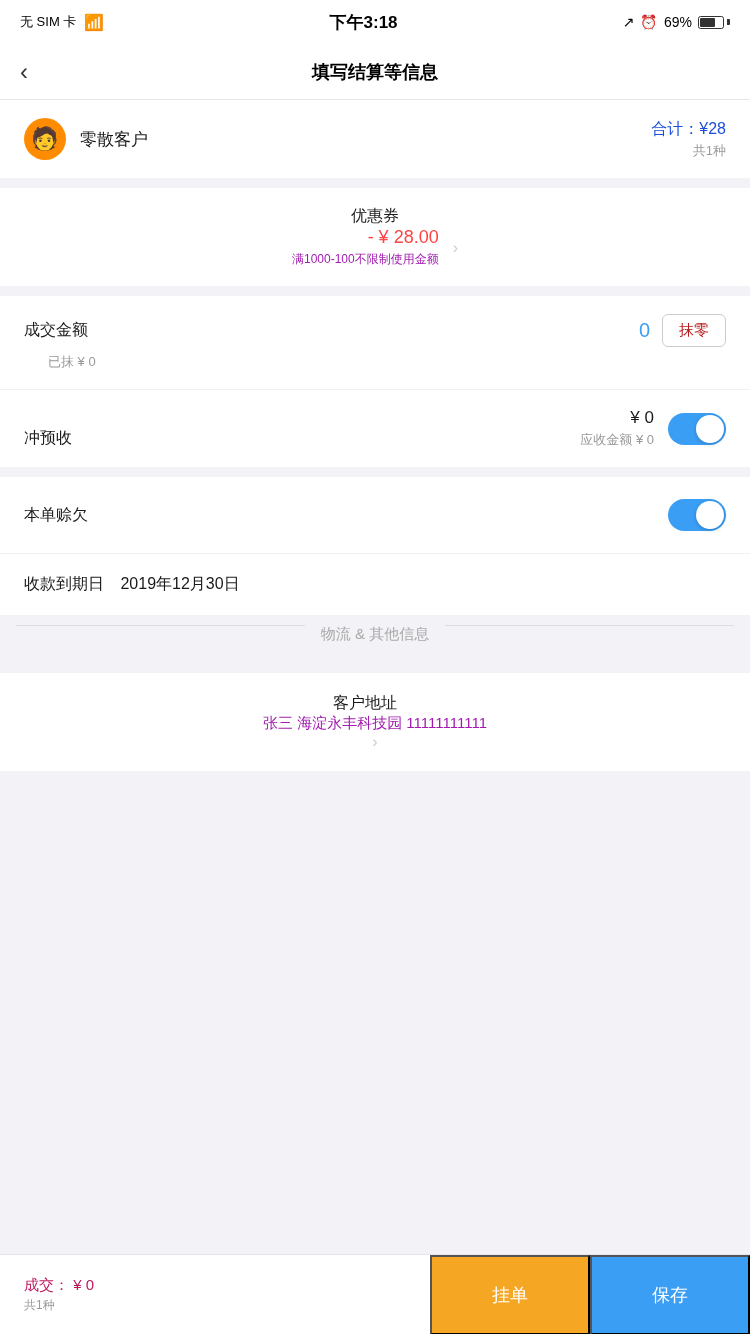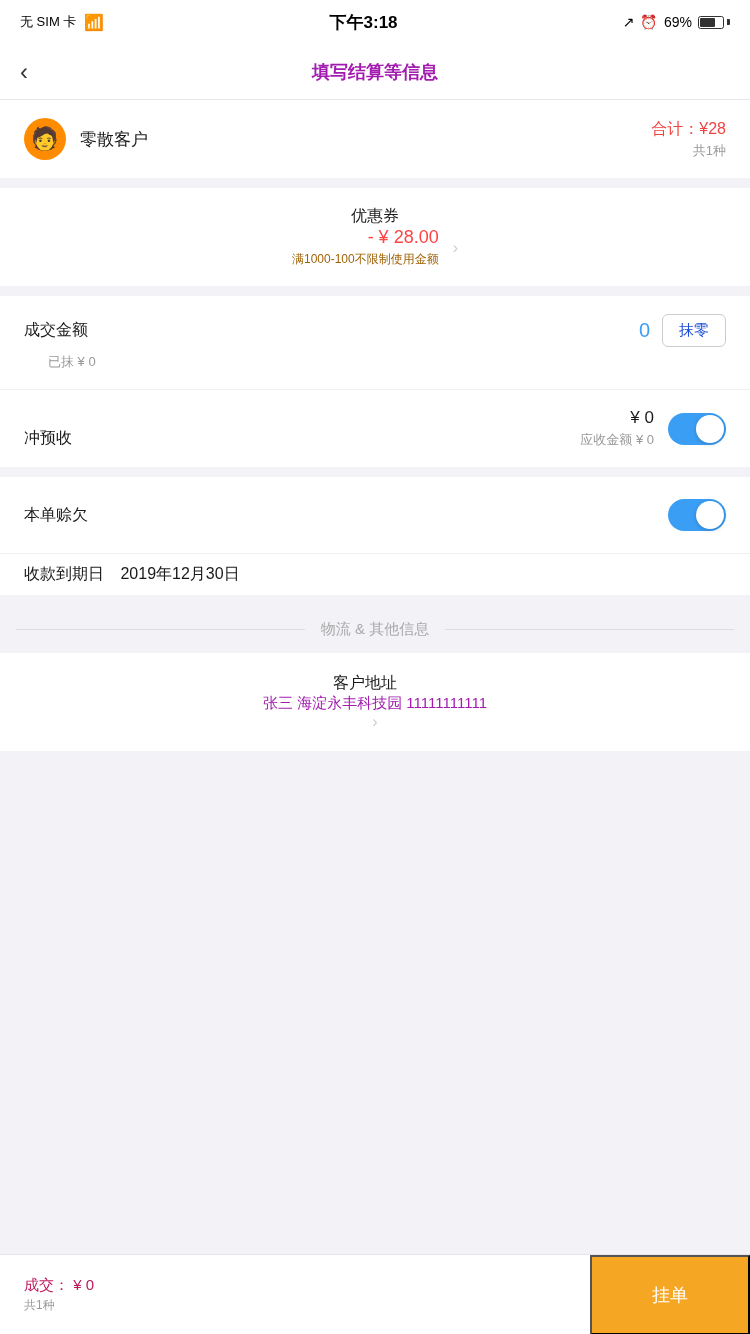--- a/index.html
+++ b/index.html
@@ -64,21 +64,21 @@
     .nav-back {
       position: absolute;
       left: 20px;
       font-size: 24px;
       color: #333;
       cursor: pointer;
     }
     .nav-title {
       font-size: 18px;
       font-weight: 600;
-      color: #a21caf;
+      color: #000000;
     }
 
     
     .content {
       padding-bottom: 80px;
     }
 
     
     .customer-row {
       background: #fff;
@@ -91,21 +91,21 @@
     .customer-left { display: flex; align-items: center; gap: 14px; }
     .avatar {
       width: 42px; height: 42px;
       background: #ff8c00;
       border-radius: 50%;
       display: flex; align-items: center; justify-content: center;
       font-size: 22px;
     }
     .customer-name { font-size: 17px; color: #1a1a1a; font-weight: 500; }
     .customer-right { text-align: right; }
-    .total-amount { font-size: 16px; color: #ef4444; }
+    .total-amount { font-size: 16px; color: #1d4ed8; }
     .total-count { font-size: 13px; color: #999; margin-top: 2px; }
 
     
     .divider { height: 10px; background: #f2f2f7; }
 
     
     .section {
       background: #fff;
     }
     .section-row {
@@ -116,34 +116,34 @@
       border-bottom: 1px solid #f0f0f0;
       min-height: 64px;
       flex-direction: column;
     }
     .section-row:last-child { border-bottom: none; }
     .row-label { font-size: 16px; color: #1a1a1a; }
     .row-right { display: flex; align-items: center; gap: 10px; text-align: right; }
 
     
     .coupon-value { font-size: 18px; color: #ff4444; font-weight: 500; }
-    .coupon-desc { font-size: 12px; color: #a16207; margin-top: 3px; }
+    .coupon-desc { font-size: 12px; color: #a21caf; margin-top: 3px; }
     .chevron { font-size: 16px; color: #ccc; margin-left: 4px; }
 
     
     .amount-section { padding: 18px 24px; background: #fff; }
     .amount-row { display: flex; align-items: center; justify-content: space-between; }
     .amount-input-wrap { display: flex; align-items: center; gap: 12px; }
     .amount-value { font-size: 20px; color: #3b9ef5; font-weight: 500; }
     .round-btn {
       border: 1px solid #ccc;
       border-radius: 6px;
       padding: 6px 16px;
       font-size: 15px;
-      color: #1d4ed8;
+      color: #b91c1c;
       background: #fff;
       cursor: pointer;
     }
     .amount-sub { font-size: 13px; color: #999; margin-top: 6px; margin-left: 24px; }
 
     
     .prepay-section { padding: 18px 24px; background: #fff; border-top: 1px solid #f0f0f0; }
     .prepay-row { display: flex; align-items: flex-end; justify-content: space-between; }
     .prepay-right { display: flex; align-items: center; gap: 14px; }
     .prepay-amounts { text-align: right; }
@@ -171,30 +171,30 @@
     .credit-section {
       background: #fff;
       padding: 22px 24px;
       display: flex; align-items: center; justify-content: space-between;
     }
     .credit-label { font-size: 16px; color: #1a1a1a; }
 
     
     .duedate-section {
       background: #fff;
-      padding: 10px 24px;
+      padding: 20px 24px;
       border-top: 1px solid #f0f0f0;
     }
     .duedate-text { font-size: 16px; color: #1a1a1a; }
 
     
     .logistics-divider {
       height: 48px;
       background: #f2f2f7;
-      display: flex; align-items: center; justify-content: center;
+      display: flex; justify-content: center;
     }
     .logistics-label { font-size: 15px; color: #aaa; }
     .logistics-line {
       flex: 1; height: 1px; background: #ddd; margin: 0 16px;
     }
 
     
     .address-section {
       background: #fff;
       padding: 20px 24px;
@@ -354,13 +354,14 @@
 
 <div class="bottom-bar">
   <div class="bottom-info">
     <div class="bottom-deal">
       <span>成交：</span>
       <span>¥ 0</span>
     </div>
     <div class="bottom-count">共1种</div>
   </div>
   <button class="bottom-btn btn-hold">挂单</button>
+  <button class="bottom-btn btn-save">保存</button>
 </div>
 
 </body></html>

